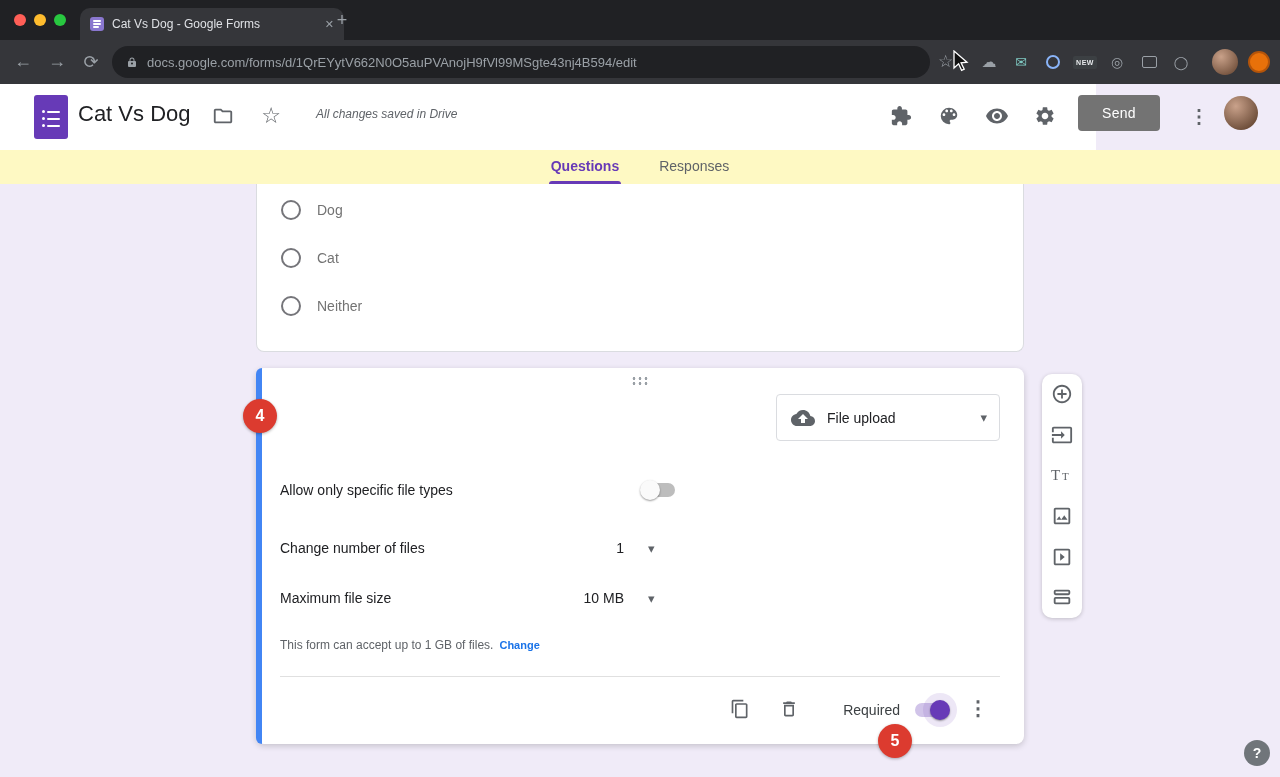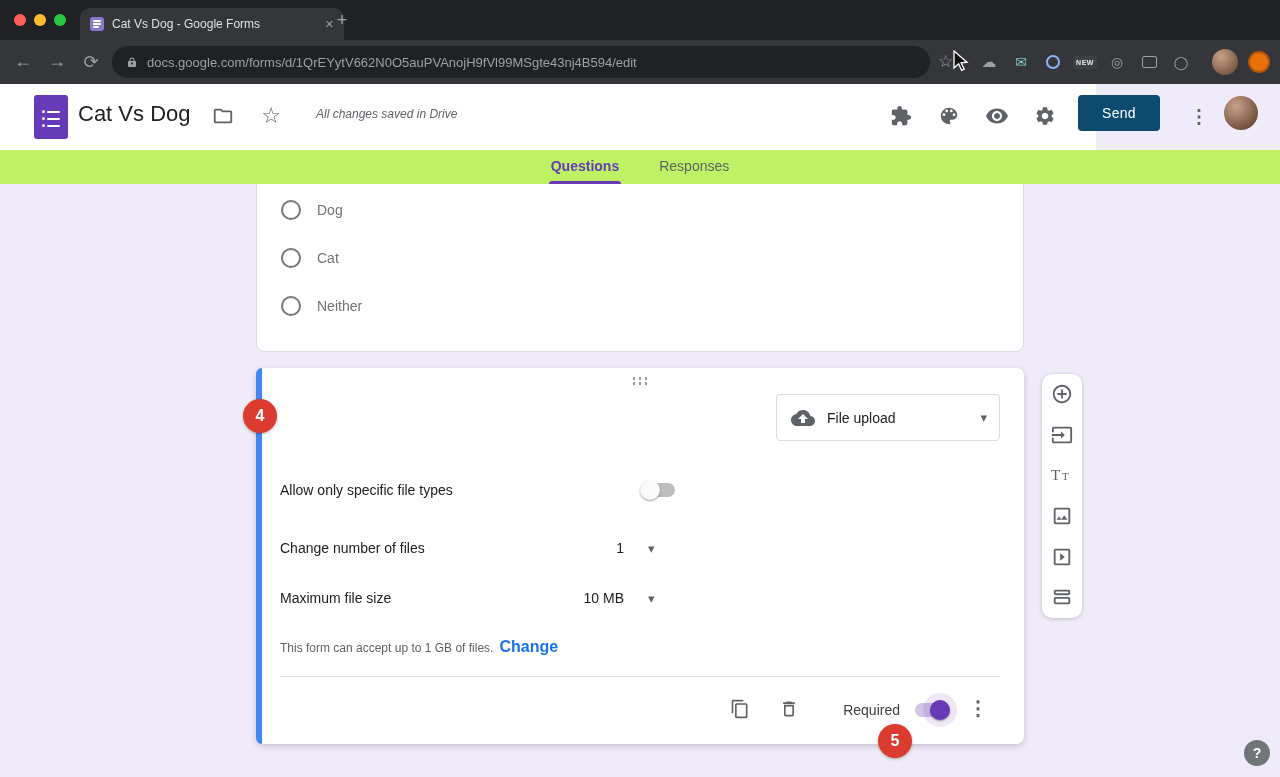--- a/index.html
+++ b/index.html
@@ -37,27 +37,27 @@
 
   .cursor { position:absolute; left:952px; top:50px; z-index:99; }
 
   
   .appbar { position:absolute; top:84px; left:0; width:1096px; height:66px; background:#fff; }
   .forms-logo { position:absolute; left:34px; top:11px; width:34px; height:44px; background:#673ab7; border-radius:3px; }
   .forms-logo i { position:absolute; background:#fff; border-radius:1px; }
   .form-title { position:absolute; left:78px; top:17px; font-size:22px; color:#202124; font-weight:400; }
   .hdricon { position:absolute; top:17px; width:30px; height:30px; display:flex; align-items:center; justify-content:center; color:#5f6368; }
   .saved { position:absolute; left:316px; top:23px; font-size:12px; font-style:italic; color:#5f6368; }
-  .send-btn { position:absolute; left:1078px; top:11px; width:82px; height:36px; background:#0c4a6e; color:#fff;
+  .send-btn { position:absolute; left:1078px; top:11px; width:82px; height:36px; background:#737373; color:#fff;
               font-size:14px; border:none; border-radius:4px; display:flex; align-items:center; justify-content:center; letter-spacing:.3px; }
   .hdr-avatar { position:absolute; left:1224px; top:12px; width:34px; height:34px; border-radius:50%;
                 background:radial-gradient(circle at 35% 30%, #caa28b, #6f4f3b 75%); }
   .morev { font-size:19px; color:#5f6368; font-weight:bold; }
 
-  .formtabs { position:absolute; top:150px; left:0; width:1280px; height:34px; background:#bef264;
+  .formtabs { position:absolute; top:150px; left:0; width:1280px; height:34px; background:#fef9c3;
               display:flex; justify-content:center; gap:36px; }
   .ftab { position:relative; font-size:14px; color:#5f6368; line-height:32px; padding:0 2px; }
   .ftab.active { color:#673ab7; font-weight:bold; }
   .ftab.active::after { content:""; position:absolute; left:0; right:0; bottom:0; height:3px;
                         background:#673ab7; border-radius:3px 3px 0 0; }
 
   
   .content { position:absolute; top:184px; left:0; width:1280px; height:593px; background:#f0ebf8; }
   .card { position:absolute; left:256px; width:768px; background:#fff; }
   .card-prev { top:0; height:168px; border:1px solid #dadce0; border-top:none; border-radius:0 0 8px 8px; }
@@ -85,21 +85,21 @@
   .rowcaret { position:absolute; left:392px; font-size:13px; color:#5f6368; }
   .toggle { position:absolute; width:36px; height:20px; }
   .toggle .track { position:absolute; left:1px; top:3px; width:34px; height:14px; border-radius:7px; }
   .toggle .knob { position:absolute; top:0; width:20px; height:20px; border-radius:50%; box-shadow:0 1px 2px rgba(0,0,0,.4); z-index:2; }
   .toggle.off .track { background:#bdbdbd; } .toggle.off .knob { left:0; background:#fafafa; }
   .toggle.on .track { background:#d1c4e9; } .toggle.on .knob { left:16px; background:#673ab7; }
   .toggle.on .halo { position:absolute; left:9px; top:-7px; width:34px; height:34px; border-radius:50%;
                      background:rgba(103,58,183,.12); z-index:1; }
   .noterow { position:absolute; left:24px; top:270px; display:flex; gap:6px; align-items:baseline; }
   .note { font-size:12px; color:#5f6368; }
-  .change { font-size:16px; color:#1a73e8; font-weight:bold; }
+  .change { font-size:11px; color:#1a73e8; font-weight:bold; }
   .divider { position:absolute; left:24px; top:308px; width:720px; height:1px; background:#e0e0e0; }
   .footicon { position:absolute; top:329px; width:24px; height:24px; color:#5f6368; display:flex; align-items:center; justify-content:center; }
   .reqlabel { position:absolute; left:556px; top:334px; width:88px; text-align:right; font-size:14px; color:#3c4043; }
 
   .side-toolbar { position:absolute; left:1042px; top:190px; width:40px; height:244px; background:#fff;
                   border-radius:10px; box-shadow:0 1px 4px rgba(0,0,0,.2); display:flex; flex-direction:column; }
   .sidebtn { height:40.6px; display:flex; align-items:center; justify-content:center; color:#5f6368; }
 
   .helpbtn { position:absolute; left:1244px; top:556px; width:26px; height:26px; border-radius:50%;
              background:#70757a; color:#fff; font-size:14px; font-weight:bold;

